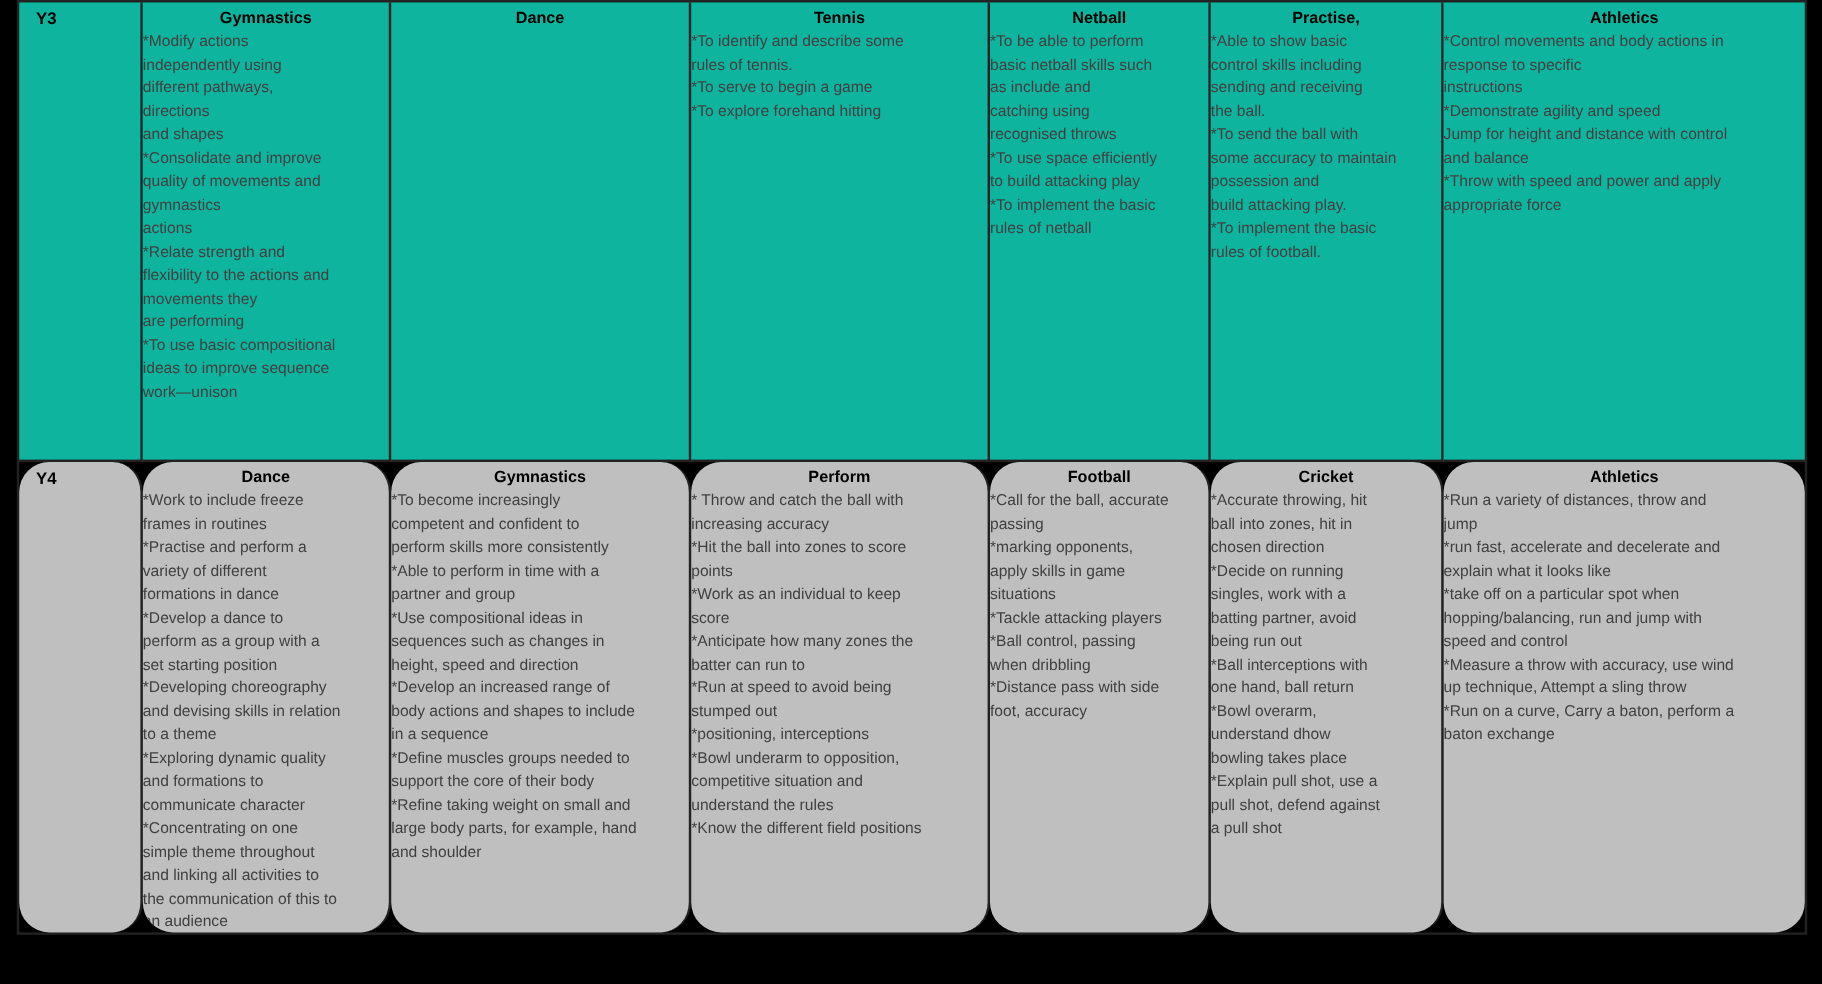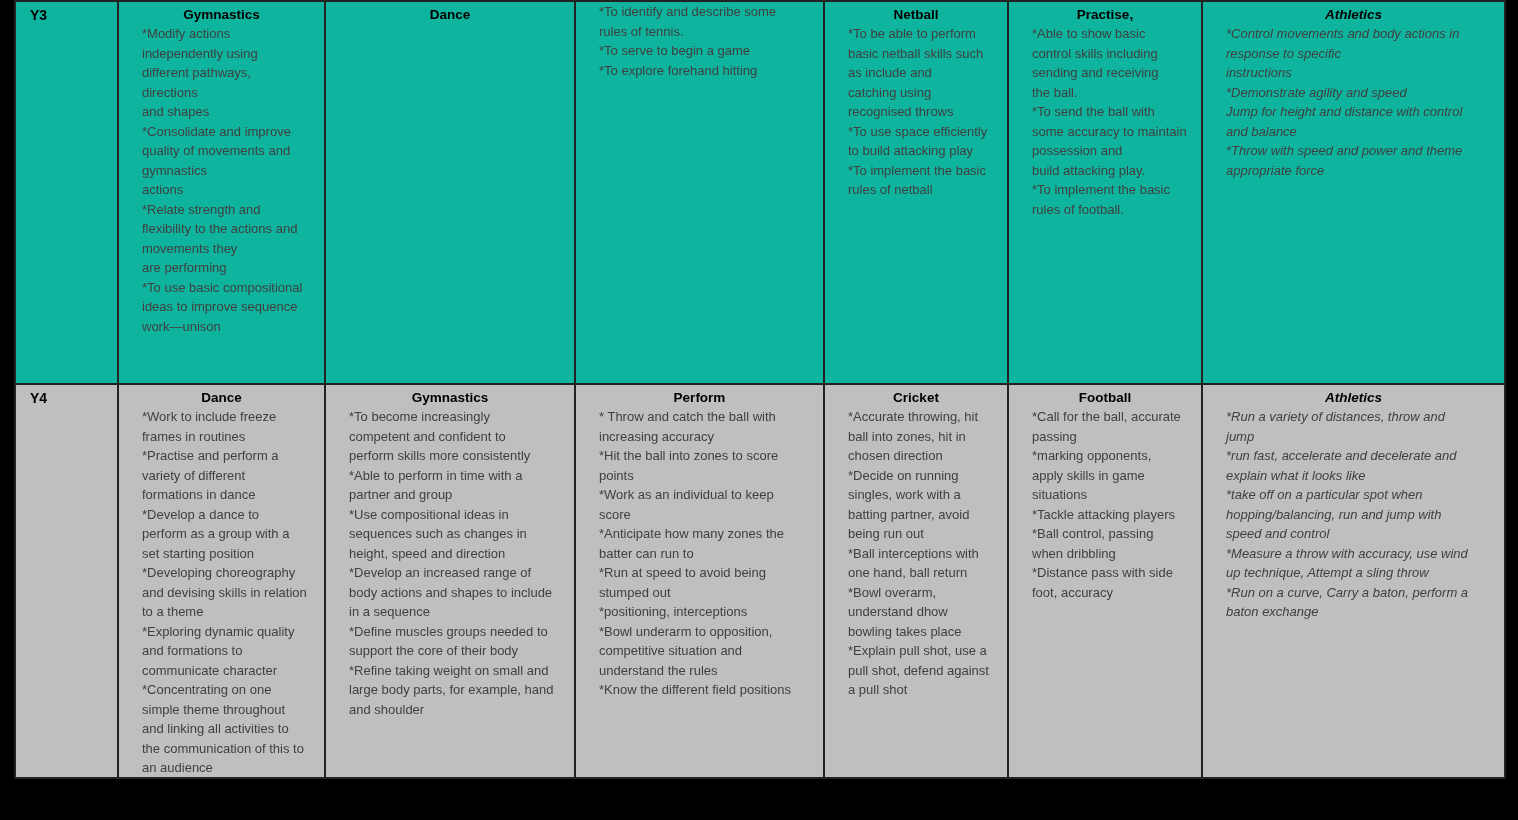--- a/index.html
+++ b/index.html
@@ -26,22 +26,22 @@
     grid-template-rows: 383px 392px;
     border: 2px solid #222222;
     box-sizing: border-box;
   }
   .cell {
     border-right: 2px solid #222222;
     border-bottom: 2px solid #222222;
     box-sizing: border-box;
     overflow: hidden;
   }
-  .cell:nth-child(7n) { border-right: none; font-style: italic; }
-  .cell.last-row { border-bottom: none; }
+  .cell:nth-child(7n) { border-right: none; }
+  .cell.last-row { border-bottom: none; border-radius: 25px; }
   .teal { background: #0EB49E; }
   .gray { background: #BFBFBF; }
   .year-label {
     font-weight: bold;
     font-size: 14px;
     color: #000000;
     padding: 4px 0 0 14px;
     line-height: 19px;
   }
   .cell-title {
@@ -49,21 +49,21 @@
     font-size: 13.5px;
     color: #000000;
     text-align: center;
     padding-top: 3px;
     line-height: 19px;
   }
   .cell-body {
     font-size: 13px;
     color: #404040;
     line-height: 19.5px;
-    padding: 0 6px 0 23px;
+    padding: 0 6px 0 0;
     white-space: pre-line;
   }
 </style>
 </head>
 <body>
 
 <div class="canvas">
   <div class="pe-table">
 
     <div class="cell teal">
@@ -85,20 +85,21 @@
 movements they
 are performing
 *To use basic compositional
 ideas to improve sequence
 work—unison</div>
     </div>
     <div class="cell teal">
       <div class="cell-title">Dance</div>
     </div>
     <div class="cell teal">
+      <div class="cell-title">Tennis</div>
       <div class="cell-body">*To identify and describe some
 rules of tennis.
 *To serve to begin a game
 *To explore forehand hitting</div>
     </div>
     <div class="cell teal">
       <div class="cell-title">Netball</div>
       <div class="cell-body">*To be able to perform
 basic netball skills such
 as include and
@@ -123,21 +124,21 @@
 rules of football.</div>
     </div>
     <div class="cell teal">
       <div class="cell-title">Athletics</div>
       <div class="cell-body">*Control movements and body actions in
 response to specific
 instructions
 *Demonstrate agility and speed
 Jump for height and distance with control
 and balance
-*Throw with speed and power and theme
+*Throw with speed and power and apply
 appropriate force</div>
     </div>
 
     <div class="cell gray last-row">
       <div class="year-label">Y4</div>
     </div>
     <div class="cell gray last-row">
       <div class="cell-title">Dance</div>
       <div class="cell-body">*Work to include freeze
 frames in routines
@@ -190,51 +191,51 @@
 batter can run to
 *Run at speed to avoid being
 stumped out
 *positioning, interceptions
 *Bowl underarm to opposition,
 competitive situation and
 understand the rules
 *Know the different field positions</div>
     </div>
     <div class="cell gray last-row">
+      <div class="cell-title">Football</div>
+      <div class="cell-body">*Call for the ball, accurate
+passing
+*marking opponents,
+apply skills in game
+situations
+*Tackle attacking players
+*Ball control, passing
+when dribbling
+*Distance pass with side
+foot, accuracy</div>
+    </div>
+    <div class="cell gray last-row">
       <div class="cell-title">Cricket</div>
       <div class="cell-body">*Accurate throwing, hit
 ball into zones, hit in
 chosen direction
 *Decide on running
 singles, work with a
 batting partner, avoid
 being run out
 *Ball interceptions with
 one hand, ball return
 *Bowl overarm,
 understand dhow
 bowling takes place
 *Explain pull shot, use a
 pull shot, defend against
 a pull shot</div>
     </div>
     <div class="cell gray last-row">
-      <div class="cell-title">Football</div>
-      <div class="cell-body">*Call for the ball, accurate
-passing
-*marking opponents,
-apply skills in game
-situations
-*Tackle attacking players
-*Ball control, passing
-when dribbling
-*Distance pass with side
-foot, accuracy</div>
-    </div>
-    <div class="cell gray last-row">
       <div class="cell-title">Athletics</div>
       <div class="cell-body">*Run a variety of distances, throw and
 jump
 *run fast, accelerate and decelerate and
 explain what it looks like
 *take off on a particular spot when
 hopping/balancing, run and jump with
 speed and control
 *Measure a throw with accuracy, use wind
 up technique, Attempt a sling throw

